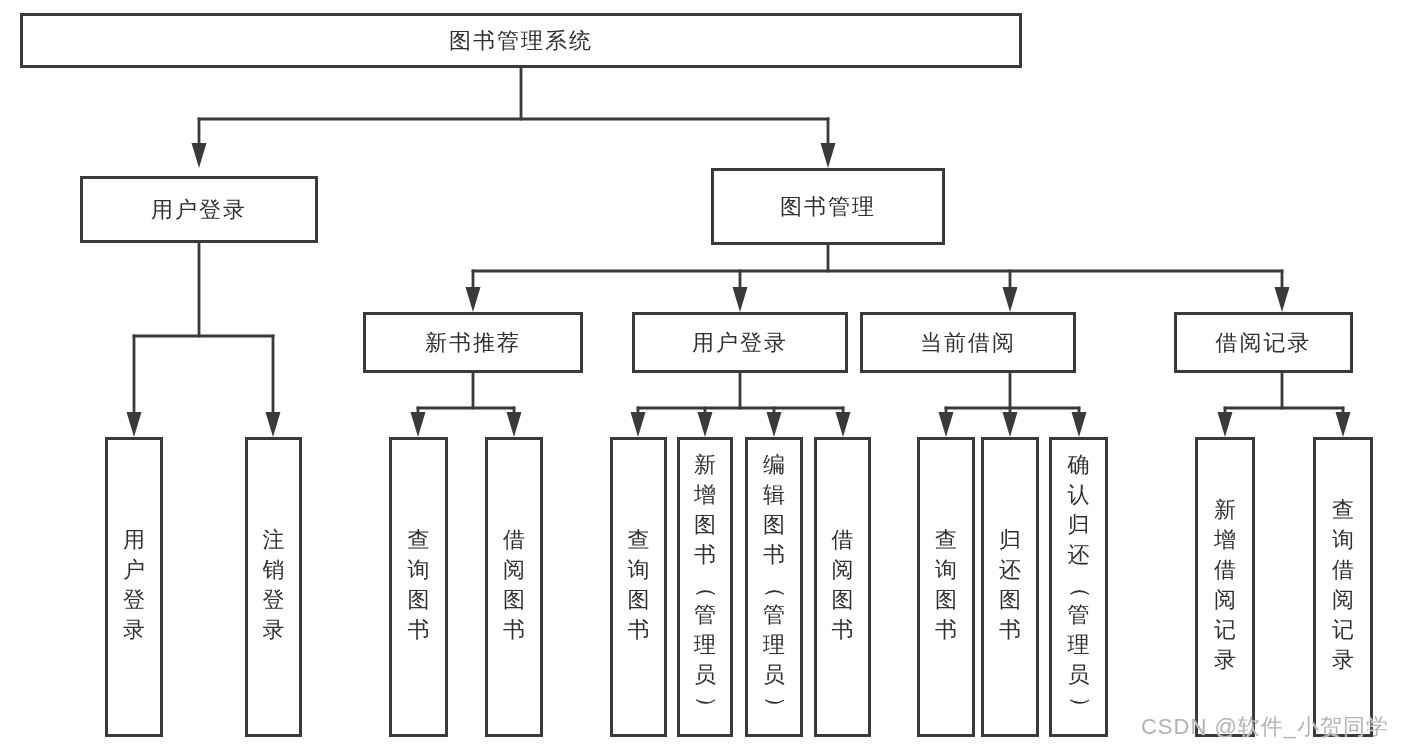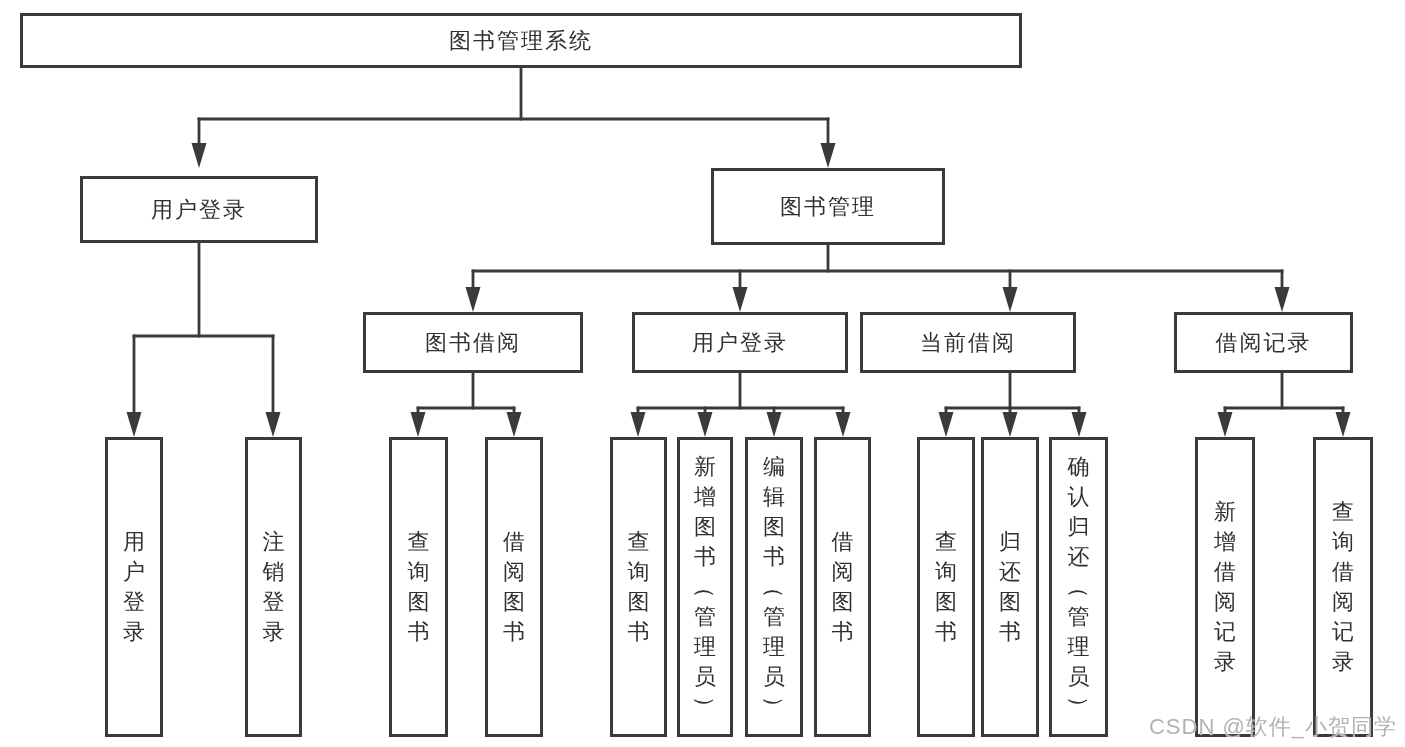--- a/index.html
+++ b/index.html
@@ -21,41 +21,42 @@
     z-index:1;pointer-events:none;
   }
   .node{
     position:absolute;
     box-sizing:border-box;
     border:3px solid var(--line);
     background:#fff;
     display:flex;align-items:center;justify-content:center;
     color:var(--text);
     z-index:2;
+    font-family:Liberation Mono, monospace;
   }
   .hnode{
     font-size:22px;
     letter-spacing:2px;
     white-space:nowrap;
   }
   .vnode{flex-direction:column;}
   .vlabel{
     display:flex;flex-direction:column;
     align-items:center;justify-content:center;
     font-size:22px;
   }
   .vchar{
     display:block;
     height:30px;line-height:30px;
     width:26px;text-align:center;
   }
   .vchar.rot{transform:rotate(90deg);}
   .watermark{
     position:absolute;
-    right:8px;top:712px;
+    right:16px;top:712px;
     font-size:22px;
     letter-spacing:1px;
     color:var(--wm);
     text-shadow:0 1px 1px rgba(255,255,255,0.85);
     z-index:5;
     white-space:nowrap;
   }
 </style>
 </head>
 <body>
@@ -122,21 +123,21 @@
   </div>
 
   <div class="node hnode" style="left:80px;top:176px;width:238px;height:67px">
     <span>用户登录</span>
   </div>
   <div class="node hnode" style="left:711px;top:168px;width:234px;height:77px">
     <span>图书管理</span>
   </div>
 
   <div class="node hnode" style="left:363px;top:312px;width:220px;height:61px">
-    <span>图书借阅</span>
+    <span>新书推荐</span>
   </div>
   <div class="node hnode" style="left:632px;top:312px;width:216px;height:61px">
     <span>用户登录</span>
   </div>
   <div class="node hnode" style="left:860px;top:312px;width:216px;height:61px">
     <span>当前借阅</span>
   </div>
   <div class="node hnode" style="left:1174px;top:312px;width:179px;height:61px">
     <span>借阅记录</span>
   </div>

